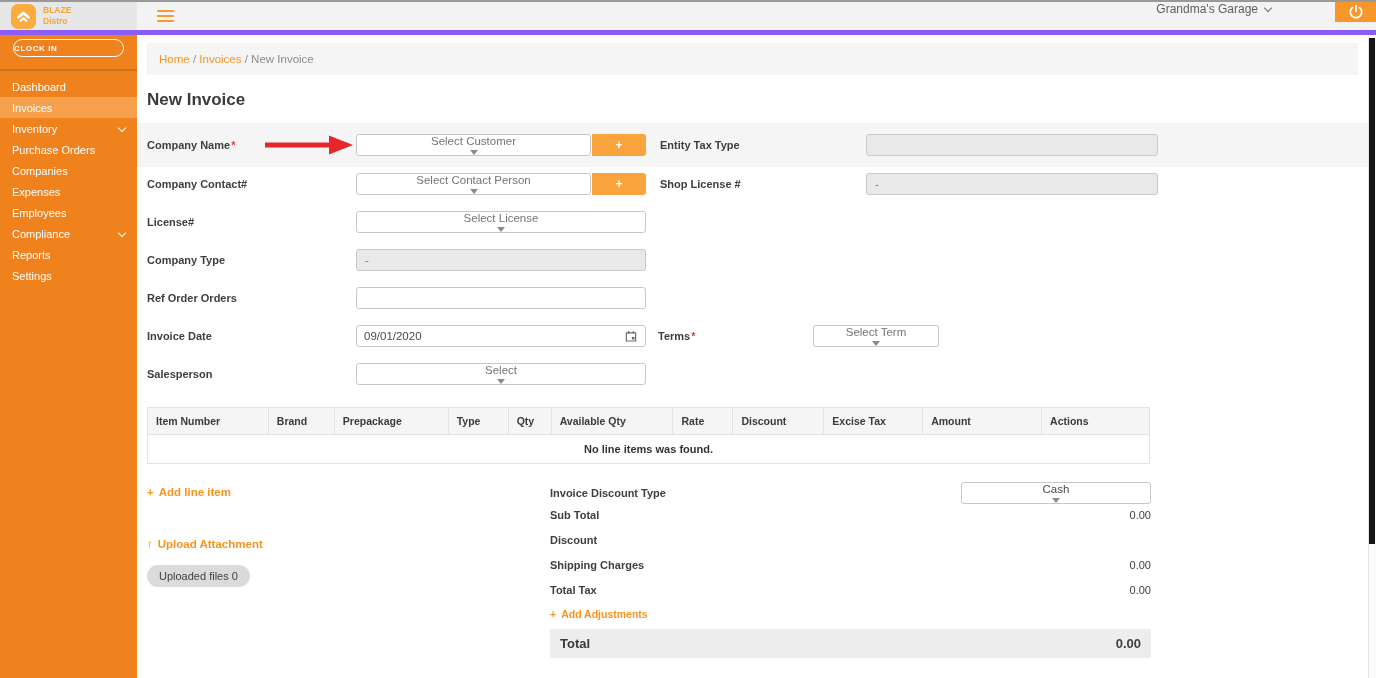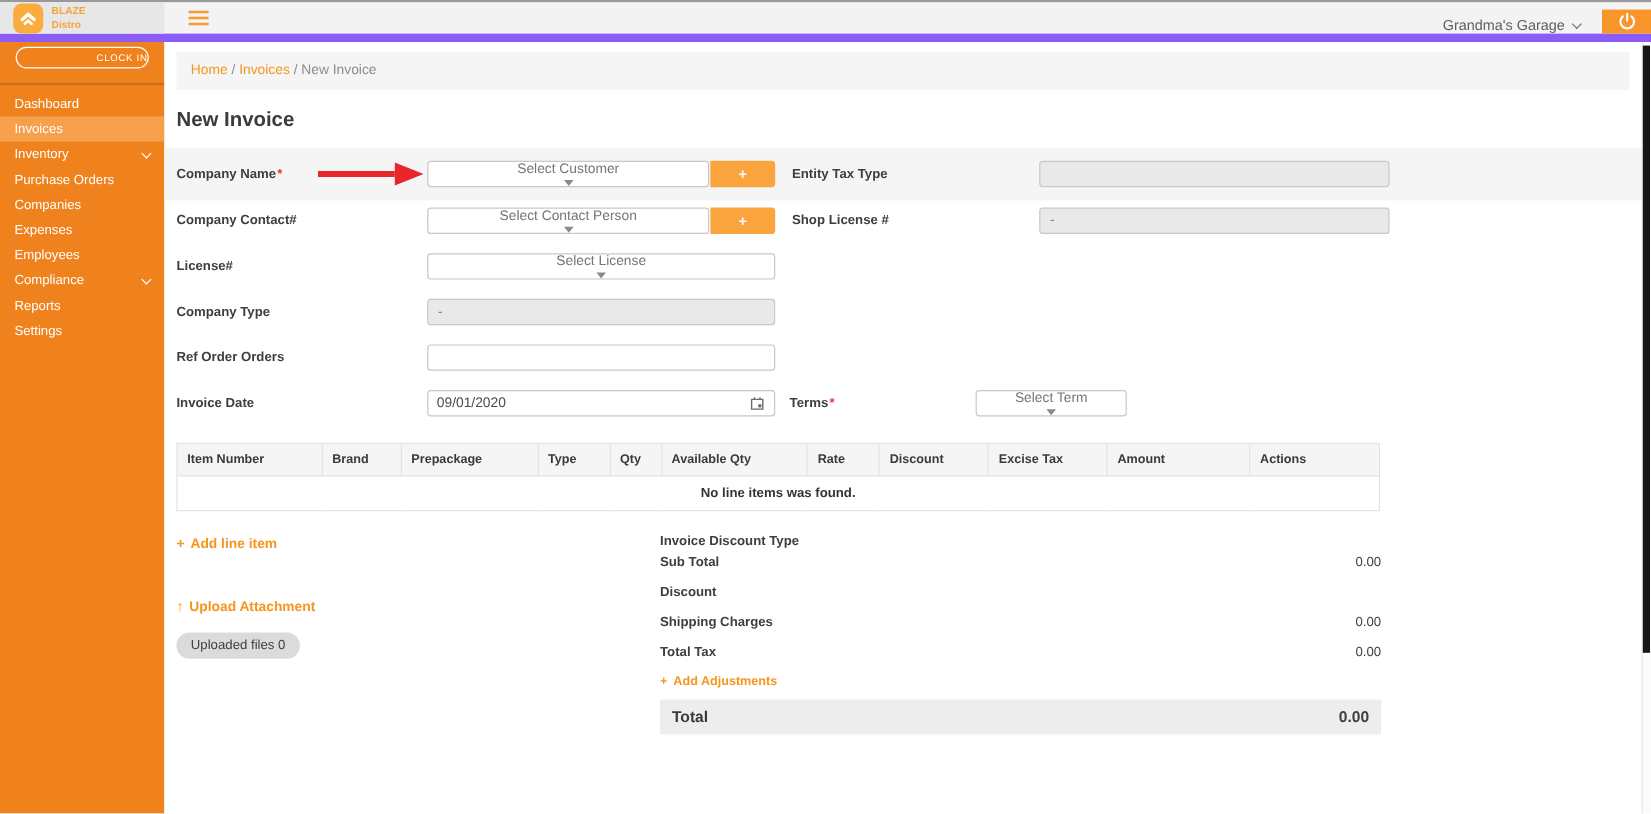--- a/index.html
+++ b/index.html
@@ -6,38 +6,38 @@
   html,body { margin:0; padding:0; }
   body {
     width:1376px; height:678px; position:relative; overflow:hidden;
     background:#fff; font-family:"Liberation Sans", sans-serif; color:#3E3E3E;
   }
   
   .topline { position:absolute; top:0; left:0; right:0; height:2px; background:#999; }
 
   
   .topbar { position:absolute; top:2px; left:0; right:0; height:33px; background:#F3F3F3;
-            border-bottom:7px solid #8b5cf6; display:flex; align-items:stretch; }
+            border-bottom:5px solid #8b5cf6; display:flex; align-items:stretch; }
   .logo-area { width:137px; background:#E7E7E7; display:flex; align-items:center; padding-left:11px; gap:7px; flex-shrink:0; }
   .logo-tile { width:25px; height:25px; border-radius:7px; background:#FAAC3F; display:flex; align-items:center; justify-content:center; }
   .brand { font-size:8.5px; font-weight:bold; color:#F6A437; line-height:1.3; }
   .hamburger { margin-left:20px; align-self:center; cursor:pointer; }
   .hamburger i { display:block; width:17px; height:2.5px; background:#F79A2F; border-radius:2px; margin:2.5px 0; }
-  .topbar-right { margin-left:auto; display:flex; align-items:flex-end; }
+  .topbar-right { margin-left:auto; display:flex; align-items:flex-start;gap:46px; }
   .store-switcher { display:flex; align-items:center; gap:7px; font-size:12px; color:#5E5E5E; margin-right:18px; cursor:pointer; }
   .chev { width:6px; height:6px; border-right:1.5px solid #6E6E6E; border-bottom:1.5px solid #6E6E6E;
           transform:rotate(45deg); margin-top:-3px; }
   .power-btn { width:41px; background:#F8952B; border:none; display:flex; align-items:center; justify-content:center; cursor:pointer; }
 
   
   .sidebar { position:absolute; top:35px; left:0; bottom:0; width:137px; background:#F0821E; color:#fff; }
   .welcome { display:flex; gap:6px; padding:11px 8px 6px 10px; }
   .welcome-text { font-size:10.5px; font-weight:bold; line-height:1.35; }
-  .clockin { margin:4px 13px 12px 13px; border:1.5px solid #fff; border-radius:11px; text-align:right;
-             padding:4px 0 3px; font-size:8px; font-weight:normal; letter-spacing:.6px; cursor:pointer; }
+  .clockin { margin:4px 13px 12px 13px; border:1.5px solid #fff; border-radius:11px; text-align:left;
+             padding:4px 0 3px; font-size:8px; font-weight:bold; letter-spacing:.6px; cursor:pointer; }
   .side-sep { height:2px; background:rgba(120,60,0,.28); }
   .nav { padding-top:5px; font-size:11px; }
   .nav-item { display:flex; align-items:center; justify-content:space-between; padding:4.5px 12px; cursor:pointer; }
   .nav-item.active { background:#F7A04B; }
   .nav-chev { width:6px; height:6px; border-right:1.4px solid #fff; border-bottom:1.4px solid #fff;
               transform:rotate(45deg); margin-top:-2px; }
 
   
   .scrollbar { position:absolute; top:35px; right:0; bottom:0; width:8px; background:#FBFBFB; border-left:1px solid #E5E5E5; }
   .scroll-thumb { position:absolute; top:3px; left:0; width:6px; height:506px; background:#161616; cursor:grab; }
@@ -255,20 +255,29 @@
     </div>
     <span class="flabel-terms"><span>Terms</span><span class="req">*</span></span>
     <div class="ctrl-terms">
       <div class="select">
         <span>Select Term</span>
           <span class="tri"></span>
       </div>
     </div>
   </div>
 
+  <div class="frow">
+    <span class="flabel">Salesperson</span>
+    <div class="ctrl">
+      <div class="select grow">
+        <span>Select</span>
+          <span class="tri"></span>
+      </div>
+    </div>
+  </div>
 
   <table class="items-table">
     <colgroup>
       <col style="width:121px">
         <col style="width:66px">
         <col style="width:114px">
         <col style="width:60px">
       <col style="width:43px">
         <col style="width:122px">
         <col style="width:60px">
@@ -310,20 +319,26 @@
           <span>↑</span>
           <span>Upload Attachment</span>
         </span>
       </div>
       <div><span class="chip">Uploaded files 0</span></div>
     </div>
 
     <div class="summary">
       <div class="srow ctrl-row">
         <span class="slabel">Invoice Discount Type</span>
+        <div class="sctrl">
+          <div class="select filled">
+            <span>Cash</span>
+              <span class="tri"></span>
+          </div>
+        </div>
       </div>
       <div class="srow">
         <span class="slabel">Sub Total</span>
         <span class="sval">0.00</span>
       </div>
       <div class="srow">
         <span class="slabel">Discount</span>
         <span class="sval"></span>
       </div>
       <div class="srow">

